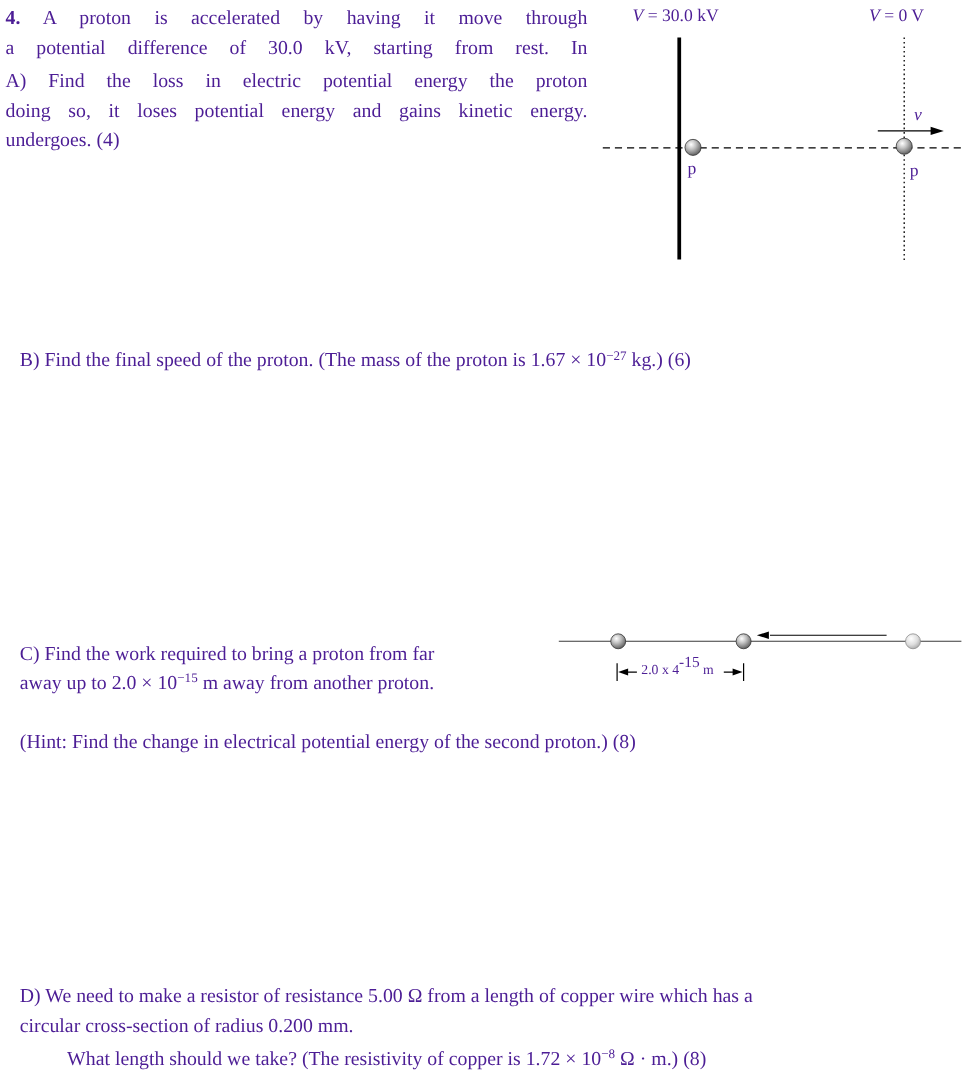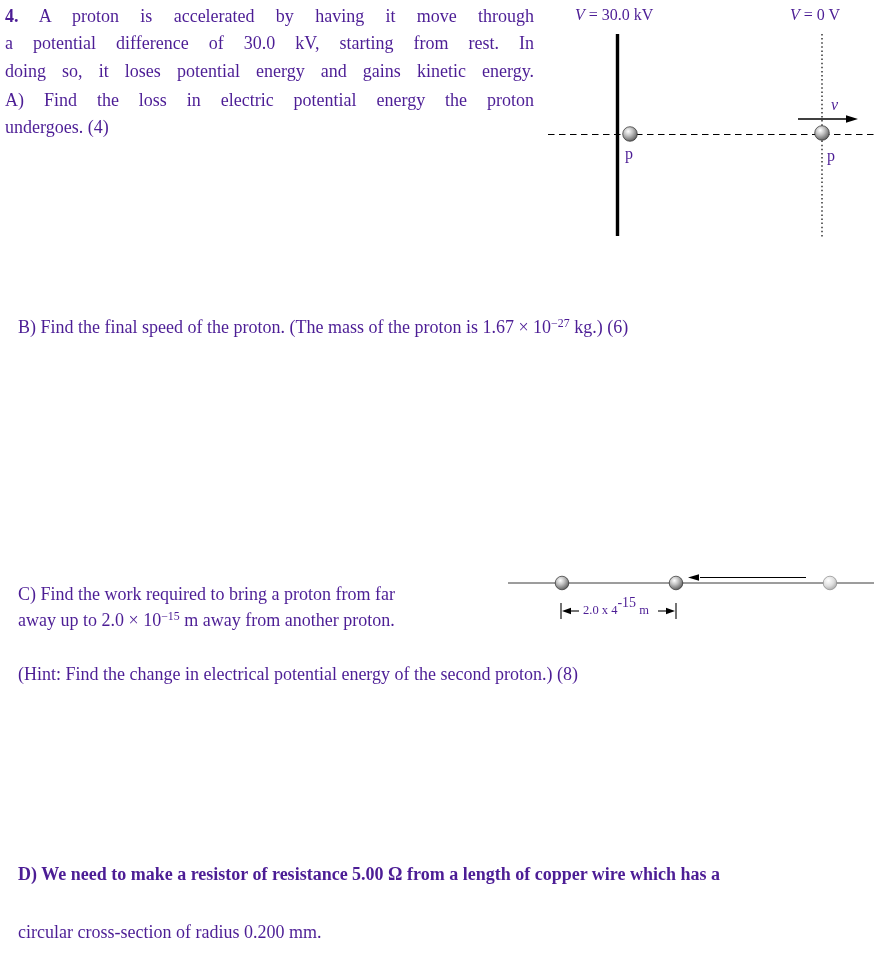--- a/index.html
+++ b/index.html
@@ -25,22 +25,22 @@
   .small-label .sup { font-size:14px; }
 </style>
 </head>
 <body>
 
 <div class="page">
 
   <div class="abs" style="left:5px; top:3px; width:529px;">
     <div class="line just"><span class="bold">4.</span> <span>A proton is accelerated by having it move through</span></div>
     <div class="line just">a potential difference of 30.0 kV, starting from rest.  In</div>
+    <div class="line just" style="margin-top:2px;">A) Find the loss in electric potential energy the proton</div>
     <div class="line just">doing so, it loses potential energy and gains kinetic energy.</div>
-    <div class="line just" style="margin-top:2px;">A) Find the loss in electric potential energy the proton</div>
     <div class="line">undergoes.  (4)</div>
   </div>
 
   <svg class="abs" style="left:540px; top:0;" width="335" height="250" viewBox="540 0 335 250">
     <defs>
       <radialGradient id="protonGrad" cx="38%" cy="32%" r="75%">
         <stop offset="0%" stop-color="#ffffff"></stop>
         <stop offset="40%" stop-color="#c2c2c2"></stop>
         <stop offset="80%" stop-color="#787878"></stop>
         <stop offset="100%" stop-color="#4f4f4f"></stop>
@@ -84,16 +84,17 @@
     <line x1="658" y1="611" x2="667" y2="611" stroke="#000000" stroke-width="1.1"></line>
     <polygon points="675,611 666,607.8 666,614.2" fill="#000000"></polygon>
   </svg>
 
   <div class="abs small-label" style="left:583px; top:602px;"><span>2.0 x 4</span><span class="sup">-15</span><span> m</span></div>
 
   <div class="abs nowrap" style="left:5px; top:584px;">C) Find the work required to bring a proton from far</div>
   <div class="abs nowrap" style="left:5px; top:610px;"><span>away up to 2.0 × 10</span><span class="sup">−15</span><span> m away from another proton.</span></div>
   <div class="abs nowrap" style="left:5px; top:664px;">(Hint: Find the change in electrical potential energy of the second proton.) (8)</div>
 
-  <div class="abs nowrap" style="left:5px; top:864px;font-weight:bold;">D) We need to make a resistor of resistance 5.00 Ω from a length of copper wire which has a</div>
+  <div class="abs nowrap" style="left:5px; top:895px;">D) We need to make a resistor of resistance 5.00 Ω from a length of copper wire which has a</div>
   <div class="abs nowrap" style="left:5px; top:922px;">circular cross-section of radius 0.200 mm.</div>
+  <div class="abs nowrap" style="left:48px; top:952px;"><span>What length should we take? (The resistivity of copper is 1.72 × 10</span><span class="sup">−8</span><span> Ω · m.) (8)</span></div>
 
 </div>
 
 </body></html>

